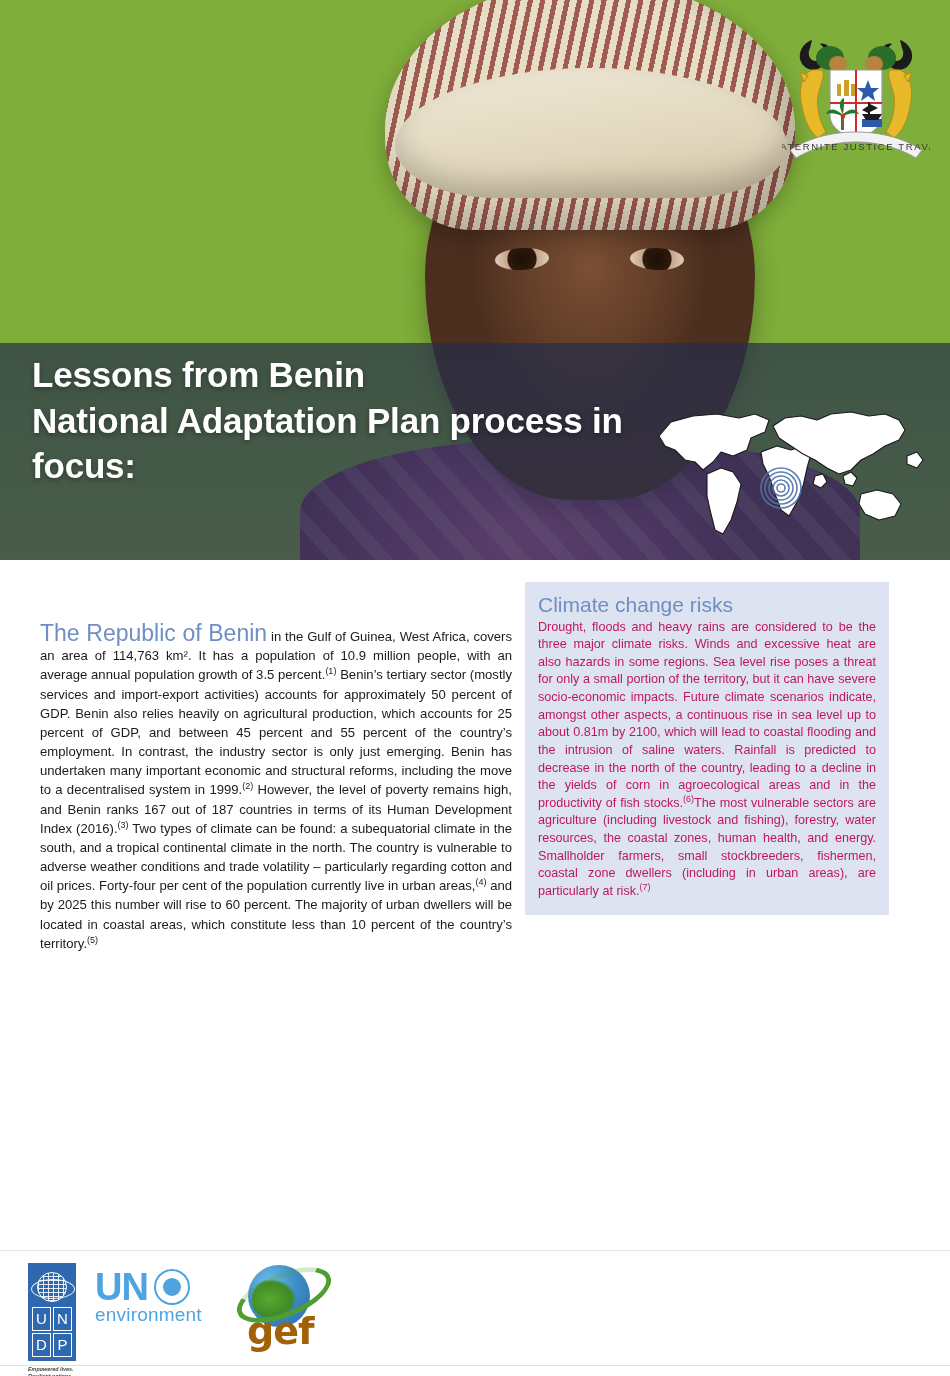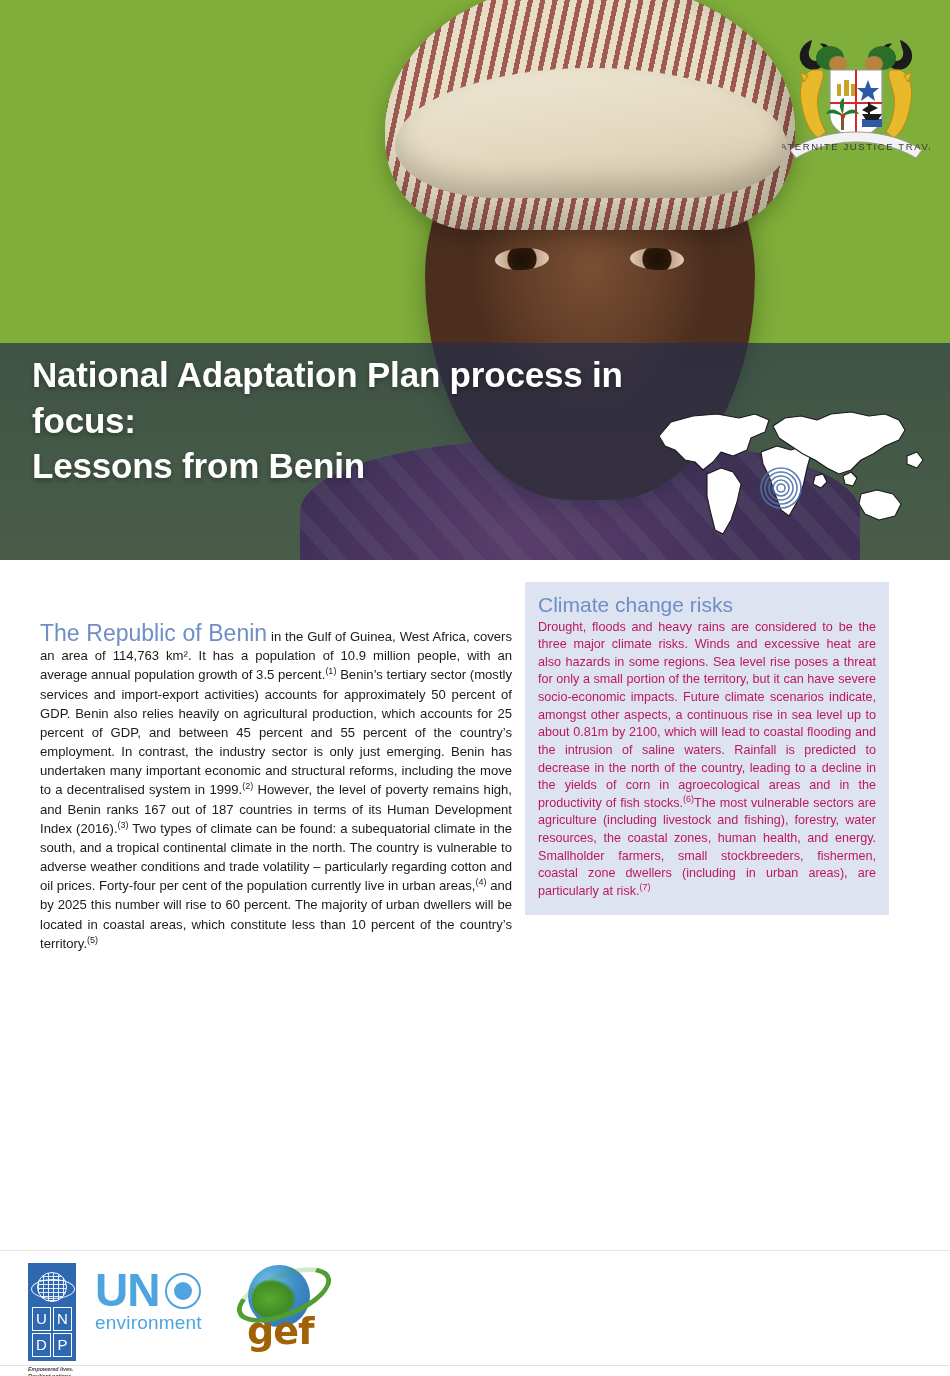--- a/index.html
+++ b/index.html
@@ -232,21 +232,21 @@
     font-style: italic;
     font-weight: 700;
   }
   .logo-unep {
     position: absolute;
     left: 95px; top: 18px;
     width: 140px;
   }
   .unep-row { display: flex; align-items: center; gap: 6px; }
   .unep-un {
-    font-size: 46px;
+    font-size: 38px;
     font-weight: 700;
     color: #4ea4df;
     letter-spacing: -1px;
     line-height: .95;
   }
   .unep-emblem {
     width: 36px; height: 36px;
     border-radius: 50%;
     border: 2.4px solid #4ea4df;
     position: relative;
@@ -316,22 +316,22 @@
     <div class="subject-body"></div>
     <div class="subject-face"></div>
     <div class="subject-eye left"></div>
     <div class="subject-eye right"></div>
     <div class="subject-wrap"></div>
   </div>
 
   <div class="hero-band"></div>
 
   <div class="hero-title">
+    <div>Lessons from Benin</div>
     <div>National Adaptation Plan process in focus:</div>
-    <div>Lessons from Benin</div>
   </div>
 
   <svg class="world-map" viewBox="0 0 272 150">
     <g fill="#ffffff" stroke="#1a1a1a" stroke-width="1.1" stroke-linejoin="round">
       <path d="M4,38 L16,24 L38,18 L62,16 L84,20 L100,16 L114,22 L110,34 L96,40 L92,52 L78,58 L66,54 L58,64 L48,72 L40,64 L30,62 L20,52 L10,48 Z"></path>
       <path d="M52,76 L66,70 L78,74 L86,86 L82,104 L76,122 L68,136 L60,132 L56,116 L52,98 Z"></path>
       <path d="M106,54 L122,48 L136,52 L148,48 L156,56 L152,70 L148,88 L142,104 L134,118 L126,112 L120,96 L114,78 L108,66 Z"></path>
       <path d="M118,28 L130,20 L146,18 L162,22 L176,16 L196,14 L214,18 L230,16 L244,22 L250,32 L244,42 L230,48 L218,56 L206,62 L196,72 L184,76 L172,70 L160,62 L148,56 L136,48 L124,40 Z"></path>
       <path d="M206,96 L222,92 L238,96 L246,106 L240,118 L224,122 L210,116 L204,106 Z"></path>
       <path d="M188,78 L196,74 L202,80 L198,88 L190,86 Z"></path>

